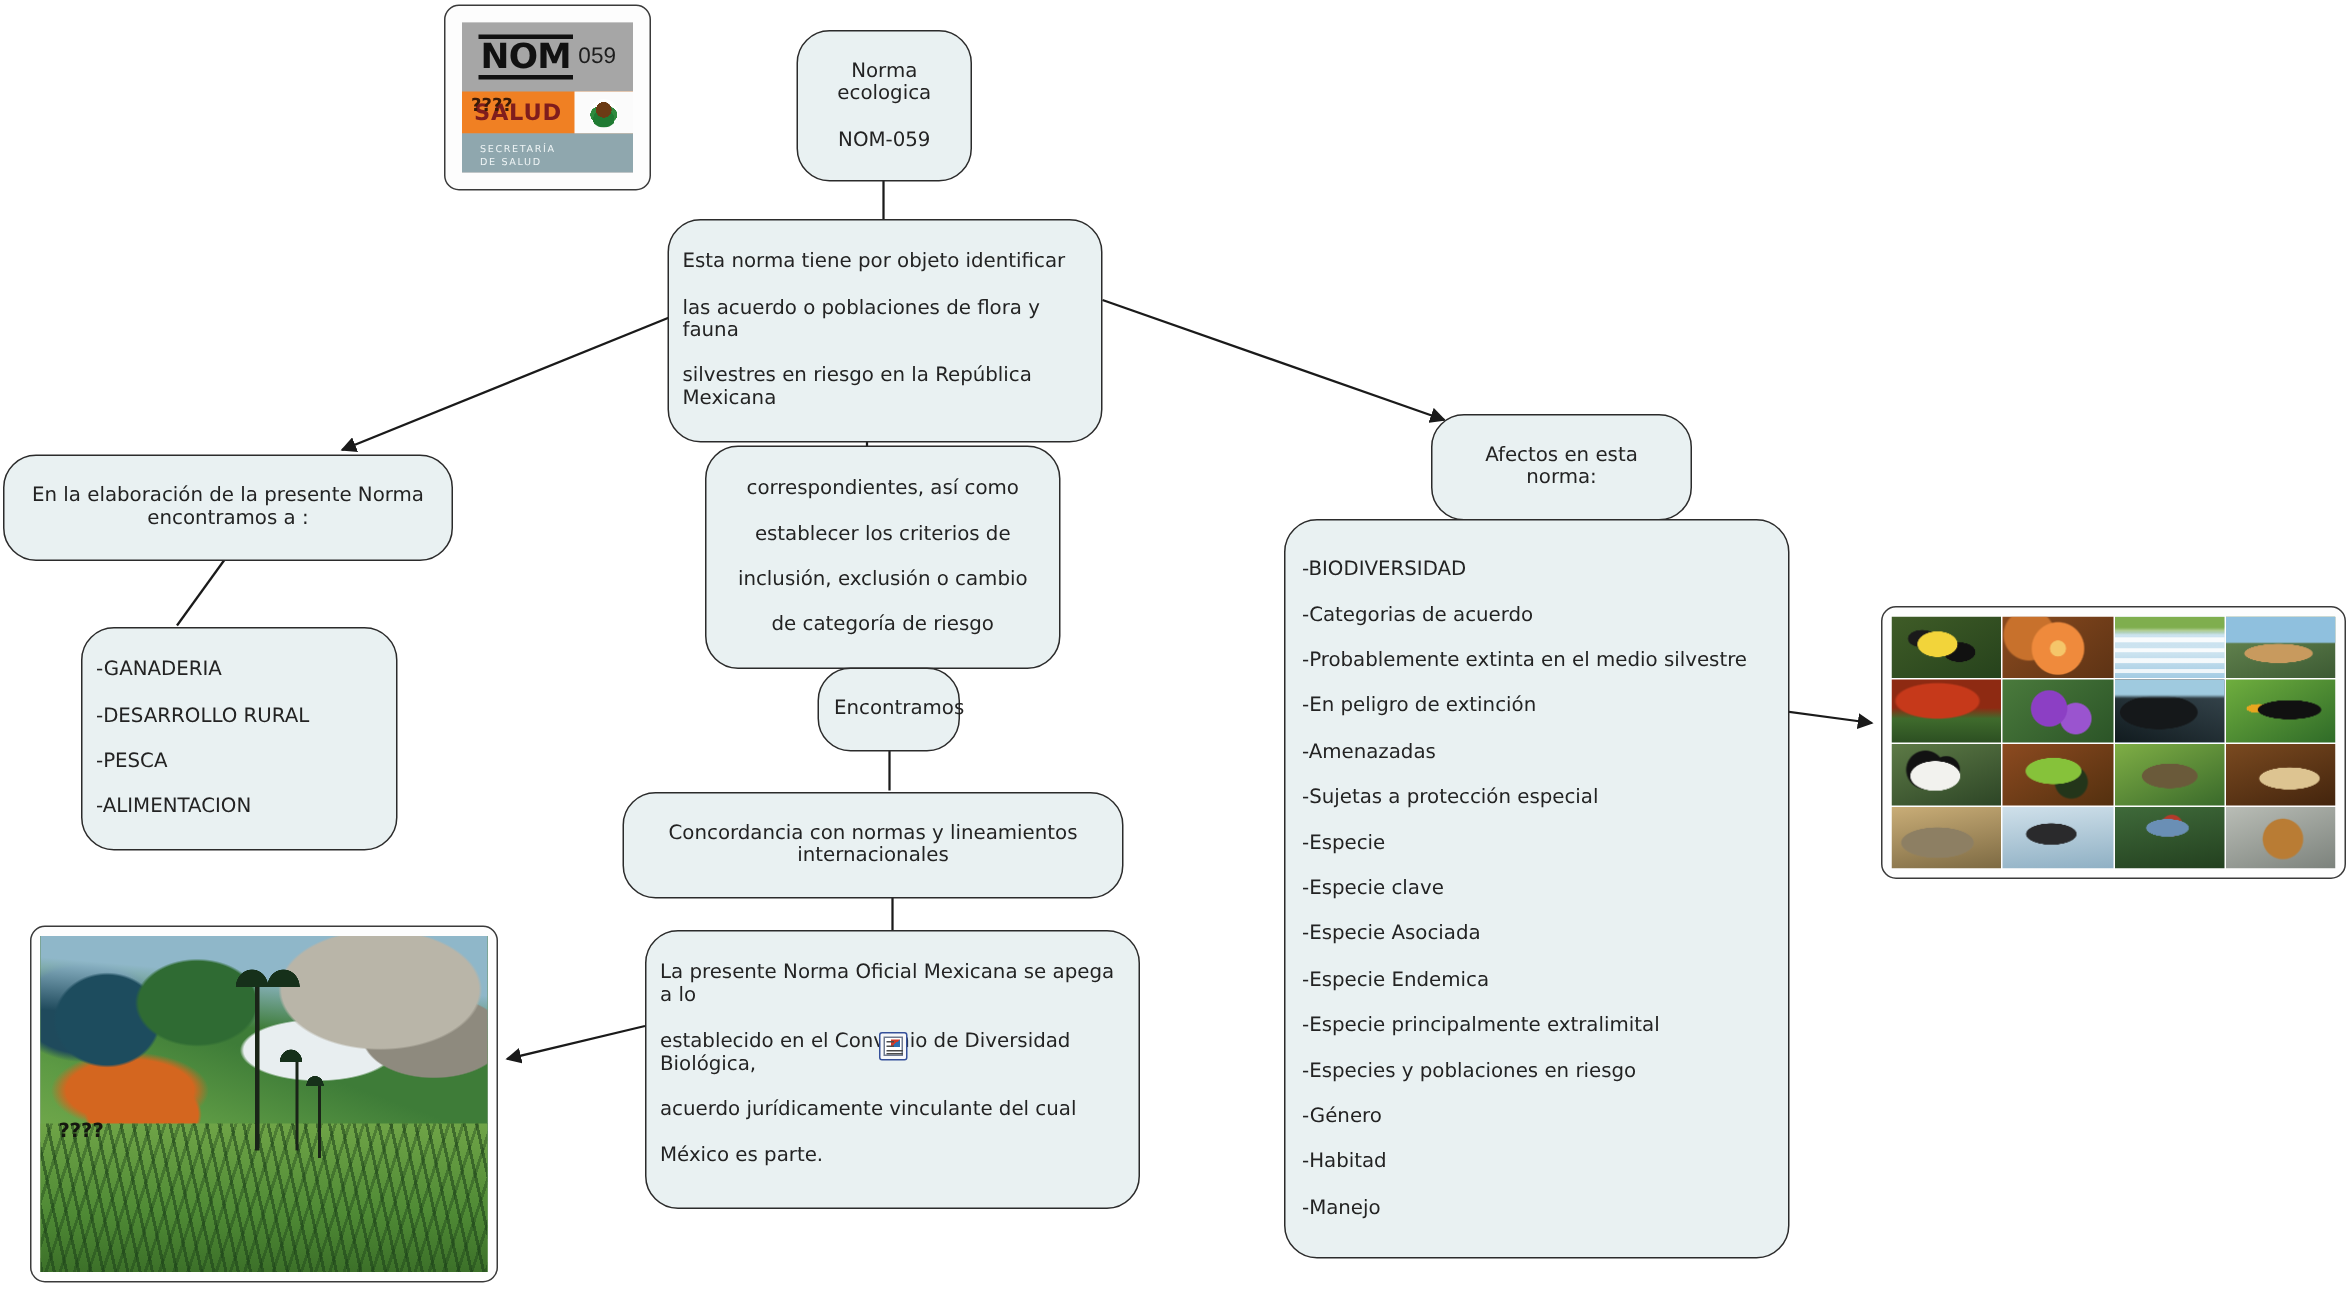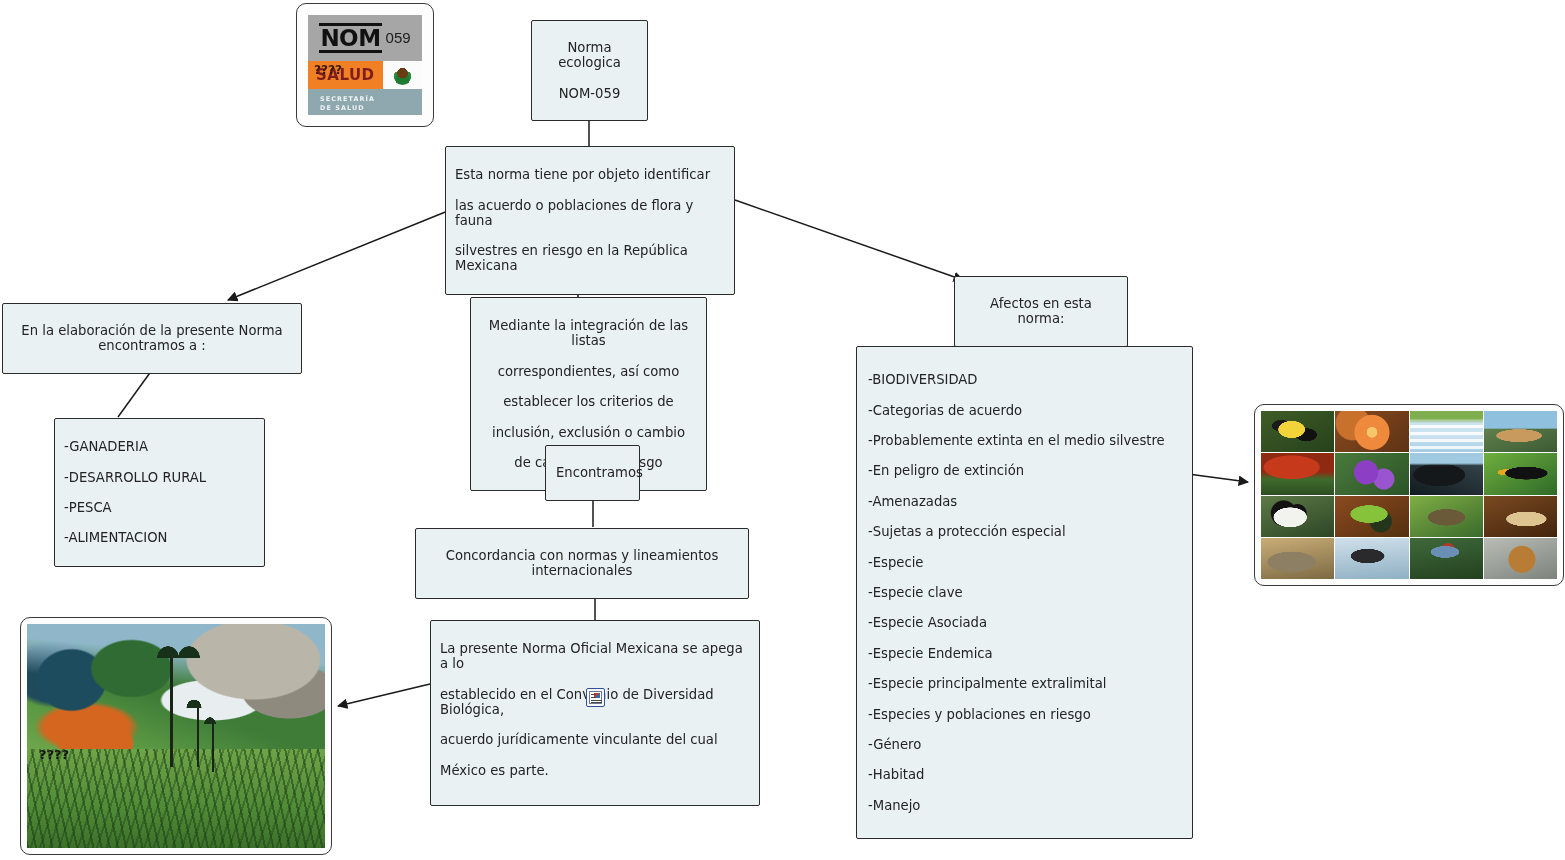--- a/index.html
+++ b/index.html
@@ -26,21 +26,21 @@
     height: 860px;
     pointer-events: none;
   }
 
   
   .node {
     position: absolute;
     box-sizing: border-box;
     background: #e9f1f2;
     border: 1.6px solid #2b2b2b;
-    border-radius: 2px;
+    border-radius: 22px;
     color: #232323;
     font-size: 13.2px;
     line-height: 15.2px;
     padding: 5px 9px;
     z-index: 5;
     white-space: pre-line;
   }
   .node.center { text-align: center; }
   .node.left   { text-align: left; }
   .node.tight  { padding: 4px 10px; }
@@ -146,21 +146,21 @@
   .nom-bot {
     position: absolute;
     left: 0; right: 0; bottom: 0;
     top: 74%;
     background: #8fa7ae;
     padding: 6px 0 0 12px;
     box-sizing: border-box;
   }
   .nom-sec {
     font-size: 6.4px;
-    font-weight: bold;
+    font-weight: normal;
     letter-spacing: 1.1px;
     color: #eef4f5;
     line-height: 8.5px;
   }
 
   
   .landscape {
     position: relative;
     width: 100%;
     height: 100%;
@@ -389,21 +389,20 @@
   </div>
 
   <div class="node left" style="left:54px; top:418px; width:211px;">
     <span class="ln">-GANADERIA</span>
     <span class="ln">-DESARROLLO RURAL</span>
     <span class="ln">-PESCA</span>
     <span class="ln">-ALIMENTACION</span>
   </div>
 
   <div class="node center" style="left:470px; top:297px; width:237px;">
-    <span class="ln">Mediante la integración de las listas</span>
     <span class="ln">correspondientes, así como</span>
     <span class="ln">establecer los criterios de</span>
     <span class="ln">inclusión, exclusión o cambio</span>
     <span class="ln">de categoría de riesgo</span>
   </div>
 
   <div class="node center tight" style="left:545px; top:445px; width:95px;">
     <span class="ln">Encontramos</span>
   </div>
 

